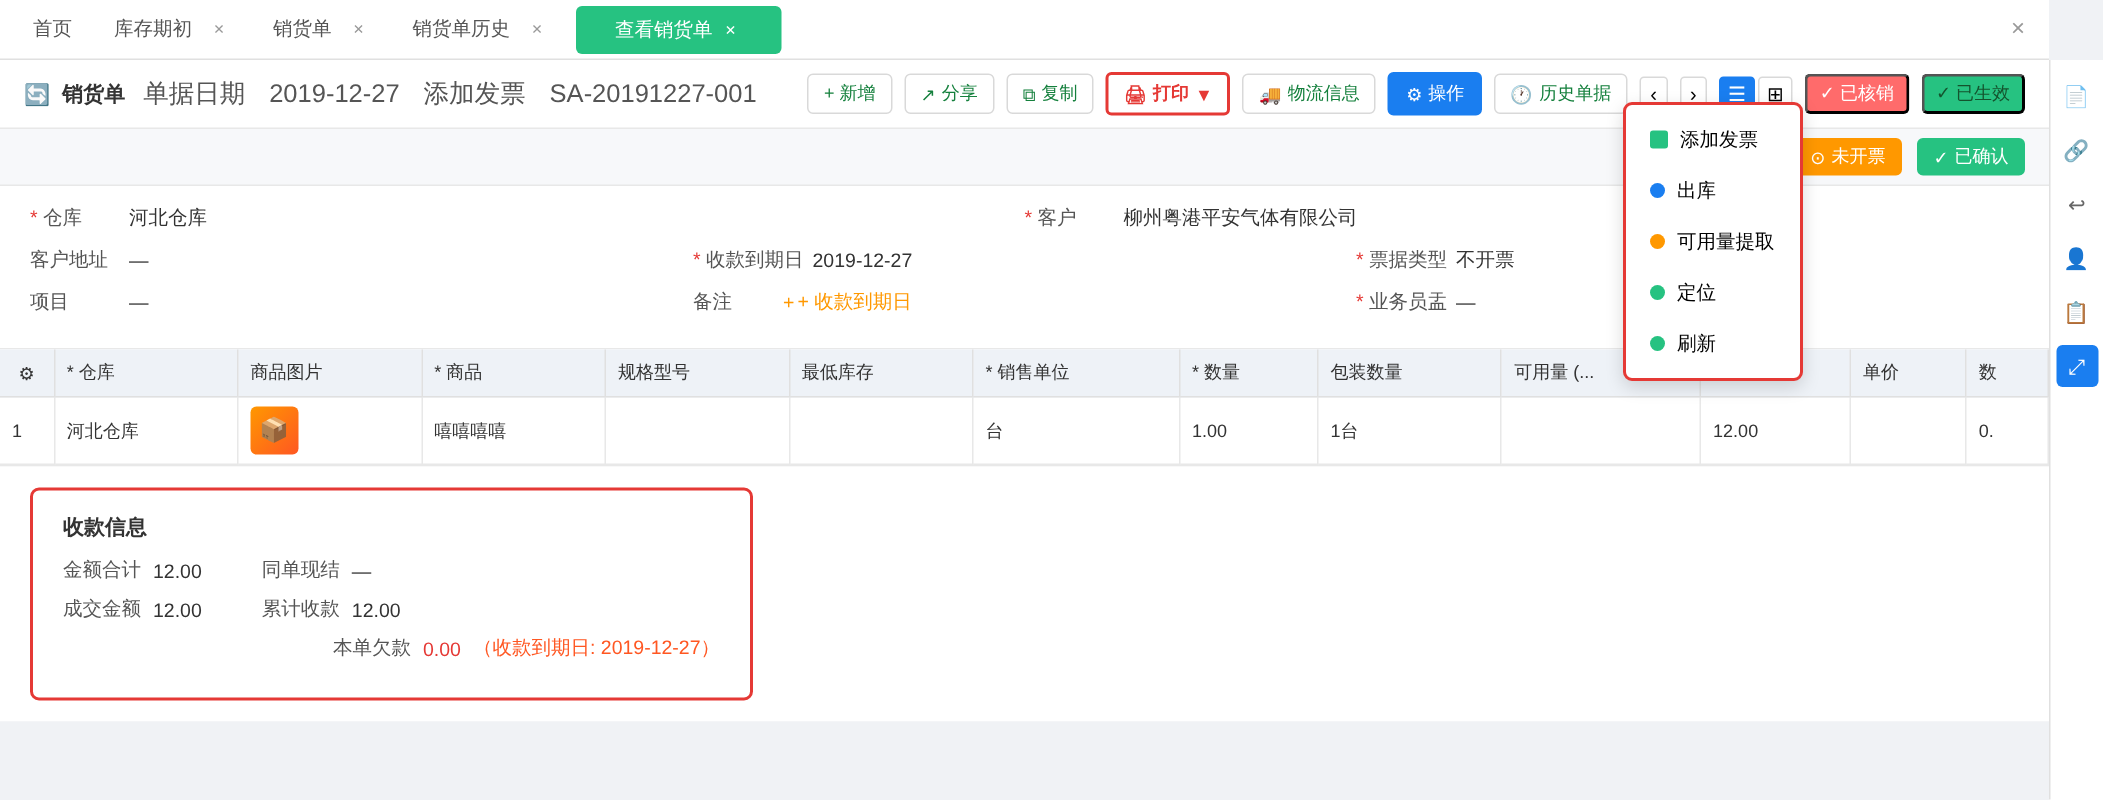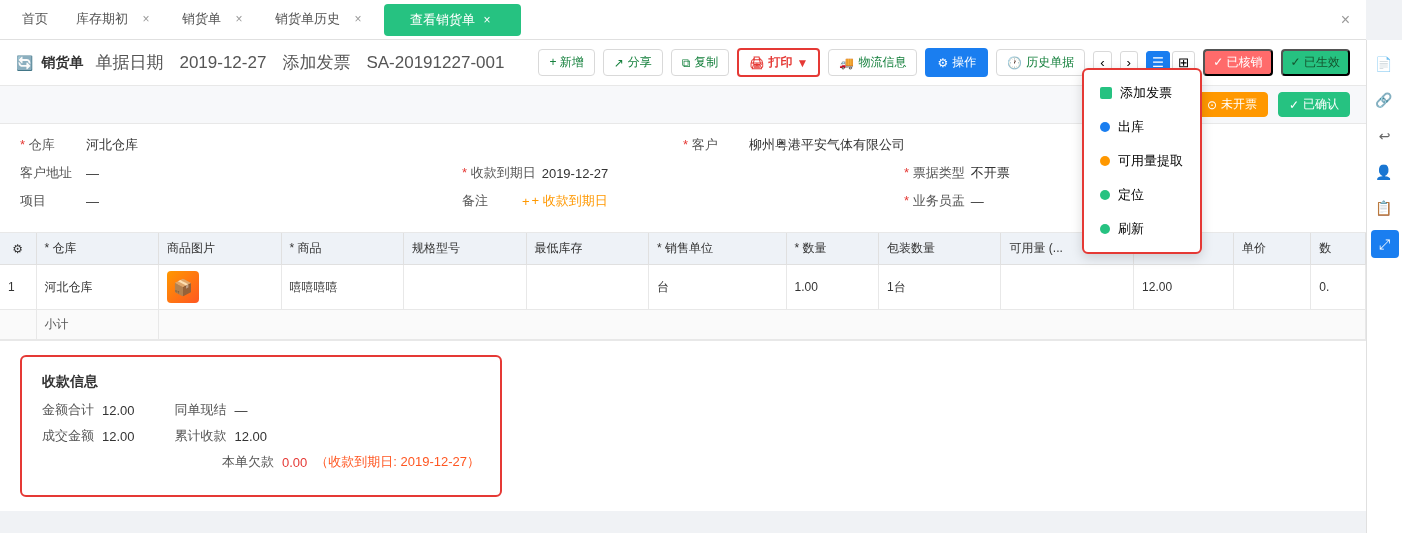--- a/index.html
+++ b/index.html
@@ -329,25 +329,20 @@
           <td></td>
           <td></td>
           <td>台</td>
           <td>1.00</td>
           <td>1台</td>
           <td></td>
           <td>12.00</td>
           <td></td>
           <td>0.</td>
         </tr>
-        <tr class="subtotal">
-          <td></td>
-          <td>小计</td>
-          <td colspan="11"></td>
-        </tr>
       </tbody>
     </table>
   </div>
 
   <div class="bottom-info">
     <div class="info-box">
       <div class="info-title">收款信息</div>
       <div class="info-row">
         <div class="info-item">
           <span class="info-label">金额合计</span>

